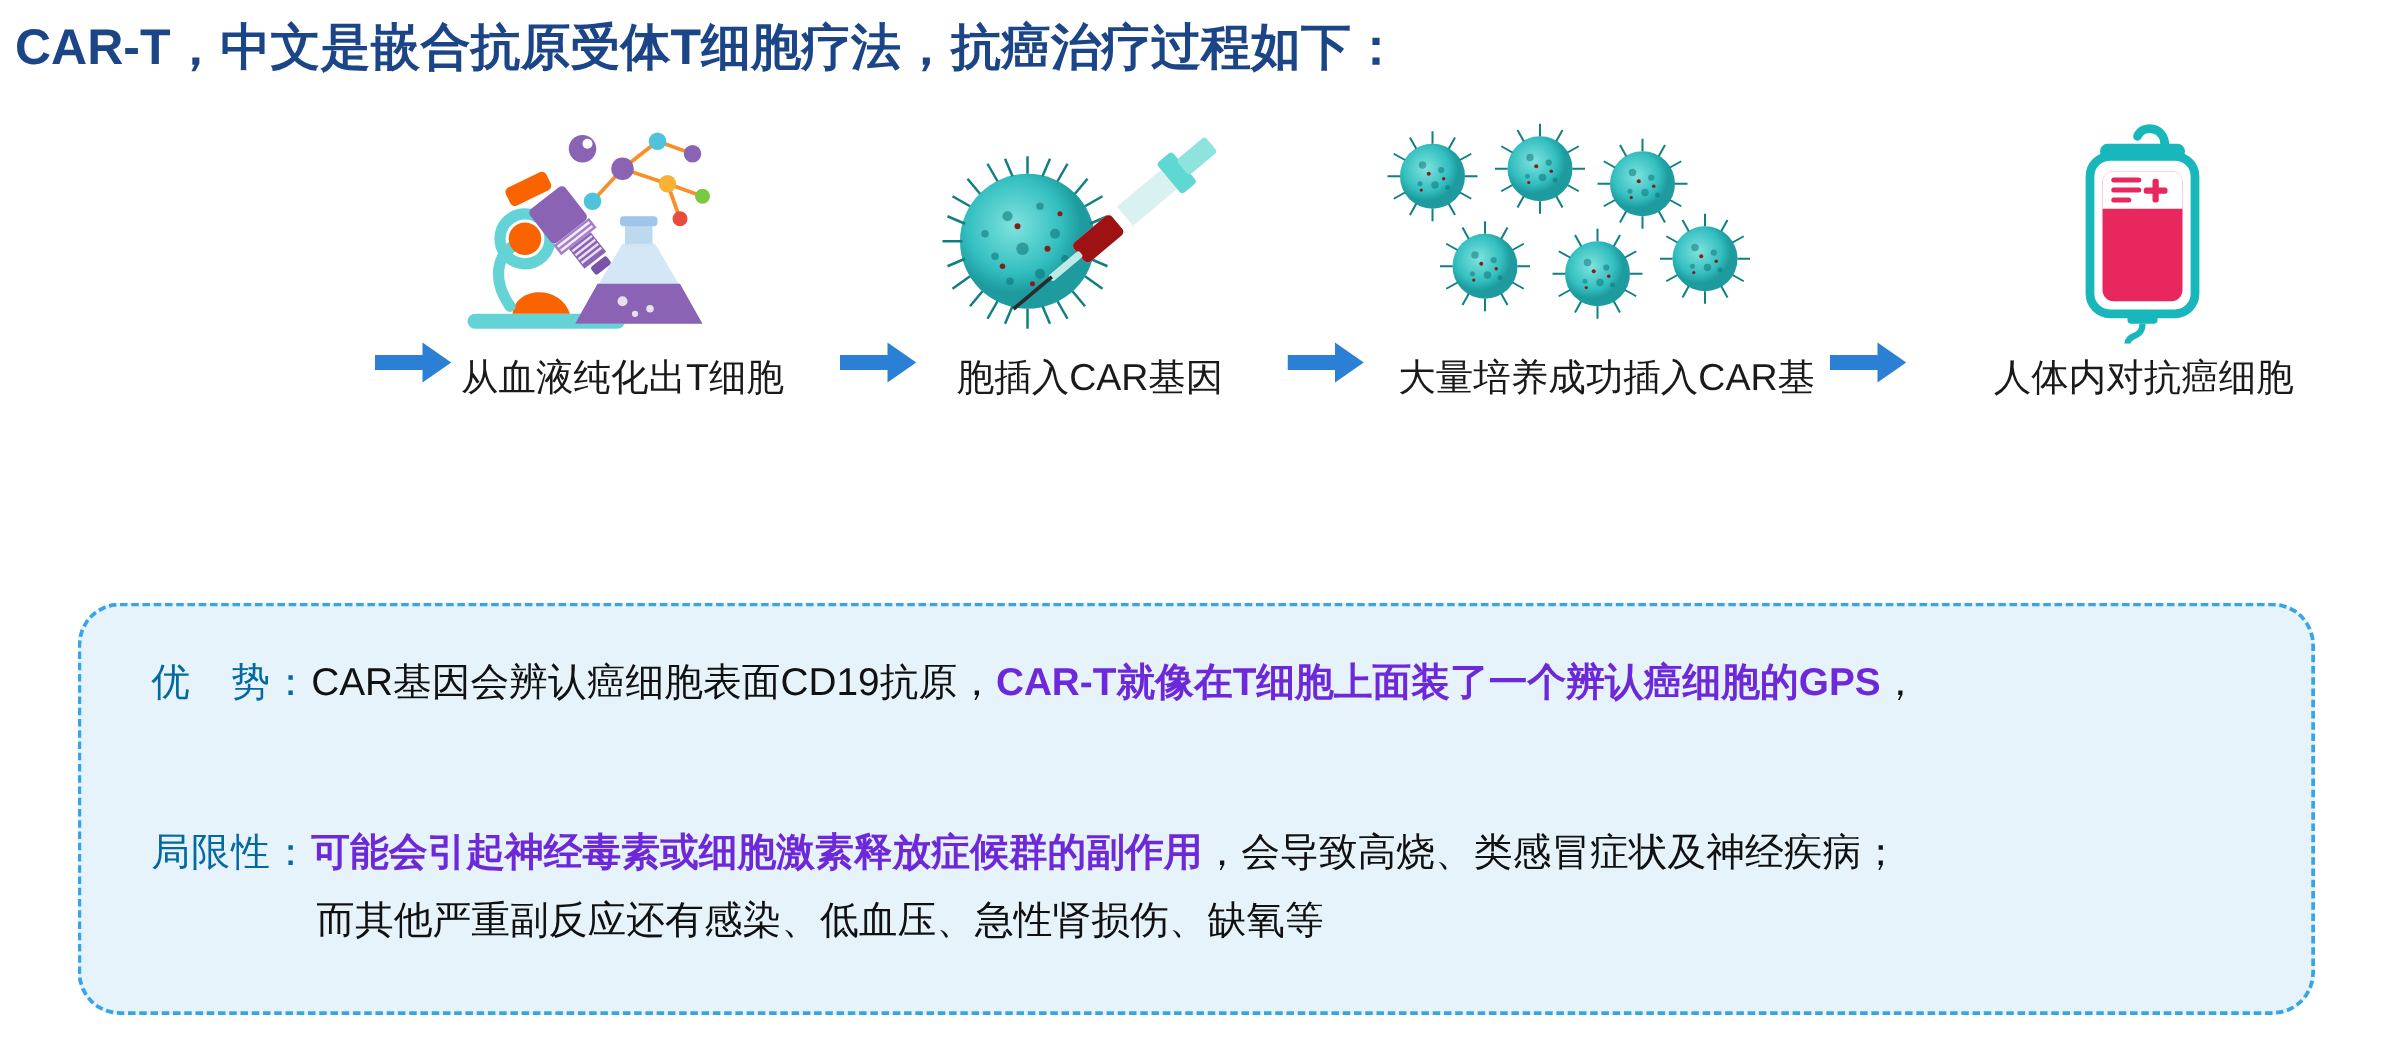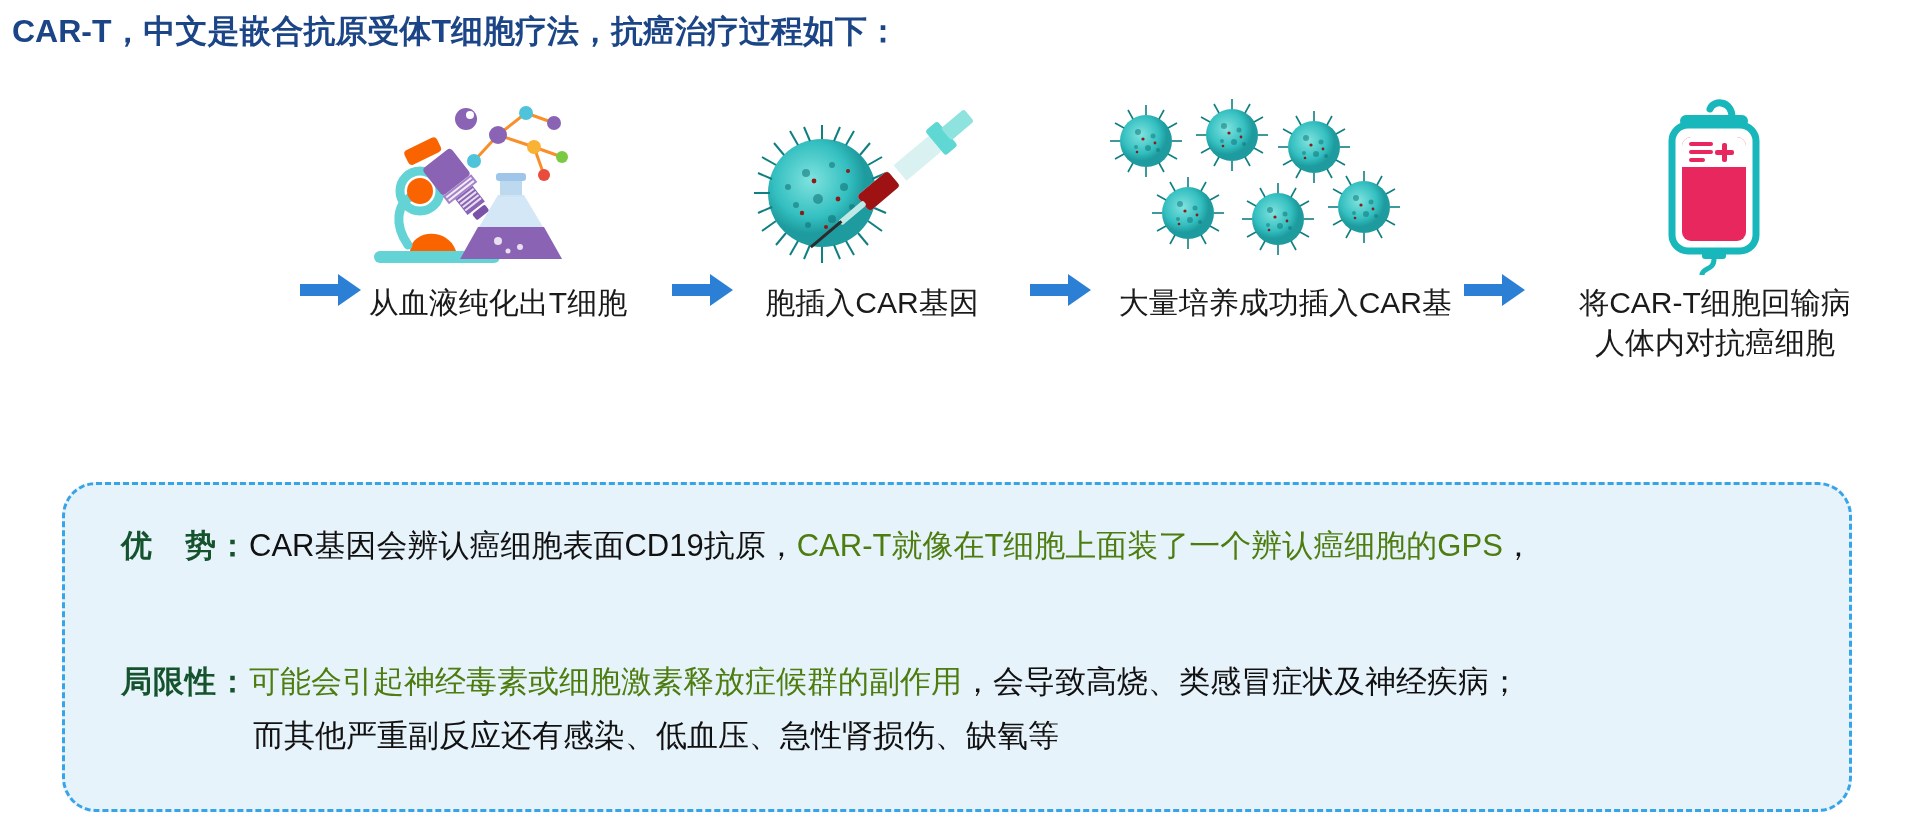--- a/index.html
+++ b/index.html
@@ -6,21 +6,21 @@
   body{
     width:1907px;height:835px;background:#ffffff;
     font-family:"Liberation Sans","DejaVu Sans",sans-serif;
     overflow:hidden;position:relative;
   }
   .page{position:relative;width:1907px;height:835px;}
 
   
   .title{
     position:absolute;left:12px;top:10px;
-    font-size:32px;font-weight:bold;color:#1b4586;
+    font-size:40px;font-weight:bold;color:#1b4586;
     letter-spacing:0px;white-space:nowrap;
   }
 
   
   .process{
     position:absolute;left:0;top:95px;width:1907px;height:290px;
   }
   .step{position:absolute;top:0;width:300px;height:290px;}
   .step .icon-wrap{
     position:relative;width:300px;height:180px;
@@ -41,23 +41,23 @@
     box-sizing:border-box;
   }
   .note-block{position:absolute;left:56px;}
   .nb1{top:34px;}
   .nb2{top:170px;}
   .note-line{
     font-size:31px;line-height:54px;color:#111111;white-space:nowrap;
     font-family:"Liberation Sans","DejaVu Sans",sans-serif;
   }
   .note-label{
-    color:#14532d;font-weight:bold;letter-spacing:1px;
-  }
-  .hl{color:#4d7c0f;font-weight:normal;}
+    color:#0369a1;font-weight:normal;letter-spacing:1px;
+  }
+  .hl{color:#6d28d9;font-weight:bold;}
   .indent{padding-left:124px;}
   .indent2{padding-left:132px;}
 
   svg{display:block;}
 </style>
 </head>
 <body>
 
 <div class="page">
 
@@ -295,21 +295,20 @@
             <g fill="#e8275f">
               <rect x="64" y="48" width="5" height="19" rx="2"></rect>
               <rect x="57" y="55" width="19" height="5" rx="2"></rect>
             </g>
             <rect x="44" y="156" width="24" height="8" rx="3" fill="#17b7bb"></rect>
             <path d="M56 164 C56 176 44 172 44 180" stroke="#17b7bb" stroke-width="5" fill="none"></path>
           </g>
         </svg>
       </div>
       <div class="caption" style="width:350px;">
-        <div>将CAR-T细胞回输病</div>
         <div>人体内对抗癌细胞</div>
       </div>
     </div>
 
   </div>
 
   <div class="notebox">
 
     <div class="note-block nb1">
       <div class="note-line">

